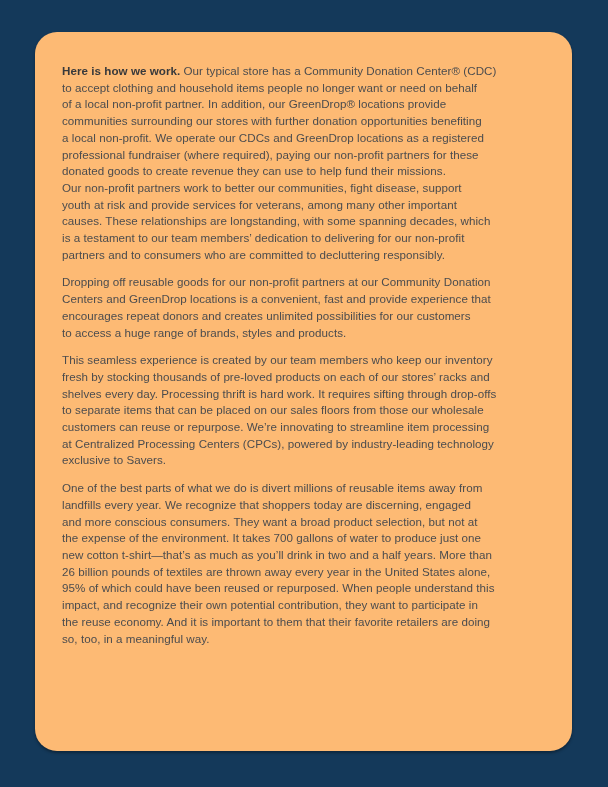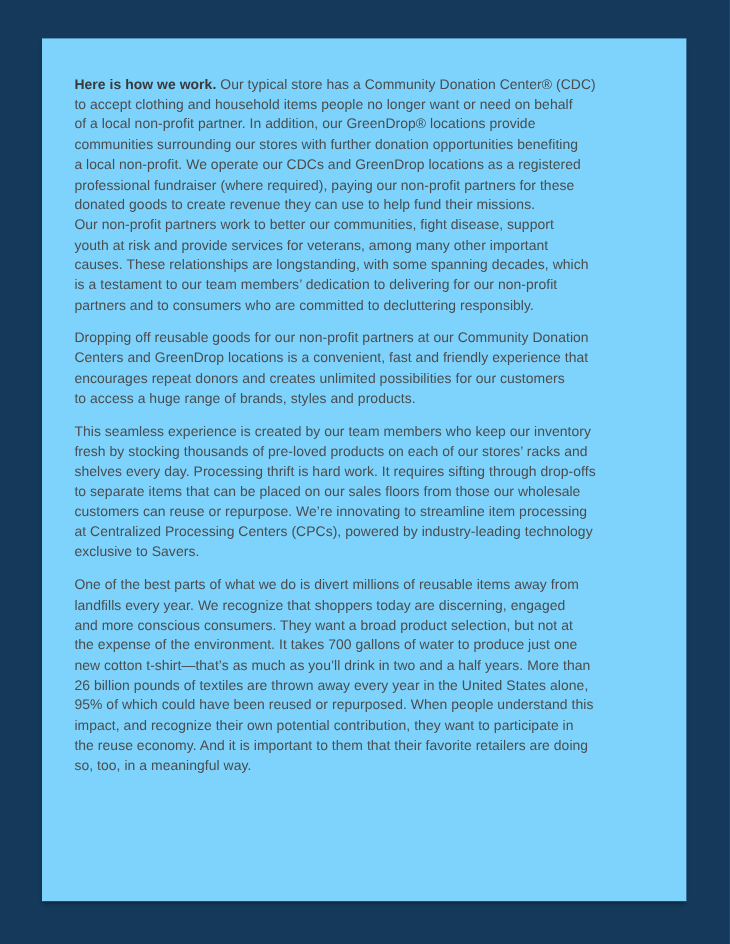--- a/index.html
+++ b/index.html
@@ -11,23 +11,24 @@
     background: #14395a;
     overflow: hidden;
     font-family: "Liberation Sans", "DejaVu Sans", sans-serif;
   }
   .sheet {
     position: absolute;
     left: 35px;
     top: 32px;
     width: 537px;
     height: 719px;
-    background: #7dd3fc;
+    background: #fdba74;
     box-shadow: 0 2px 3px rgba(0,0,0,0.35);
     padding: 31px 16px 0 27px;
+    border-radius: 22px;
   }
   .body-text p {
     white-space: pre;            
     font-size: 11.6px;
     line-height: 16.7px;
     color: #4b4c4e;
     margin-bottom: 11px;
     letter-spacing: 0.05px;
   }
   .body-text p strong {
@@ -47,21 +48,21 @@
 communities surrounding our stores with further donation opportunities benefiting
 a local non-profit. We operate our CDCs and GreenDrop locations as a registered
 professional fundraiser (where required), paying our non-profit partners for these
 donated goods to create revenue they can use to help fund their missions.
 Our non-profit partners work to better our communities, fight disease, support
 youth at risk and provide services for veterans, among many other important
 causes. These relationships are longstanding, with some spanning decades, which
 is a testament to our team members’ dedication to delivering for our non-profit
 partners and to consumers who are committed to decluttering responsibly.</span></p>
       <p><span>Dropping off reusable goods for our non-profit partners at our Community Donation
-Centers and GreenDrop locations is a convenient, fast and friendly experience that
+Centers and GreenDrop locations is a convenient, fast and provide experience that
 encourages repeat donors and creates unlimited possibilities for our customers
 to access a huge range of brands, styles and products.</span></p>
       <p><span>This seamless experience is created by our team members who keep our inventory
 fresh by stocking thousands of pre-loved products on each of our stores’ racks and
 shelves every day. Processing thrift is hard work. It requires sifting through drop-offs
 to separate items that can be placed on our sales floors from those our wholesale
 customers can reuse or repurpose. We’re innovating to streamline item processing
 at Centralized Processing Centers (CPCs), powered by industry-leading technology
 exclusive to Savers.</span></p>
       <p><span>One of the best parts of what we do is divert millions of reusable items away from

